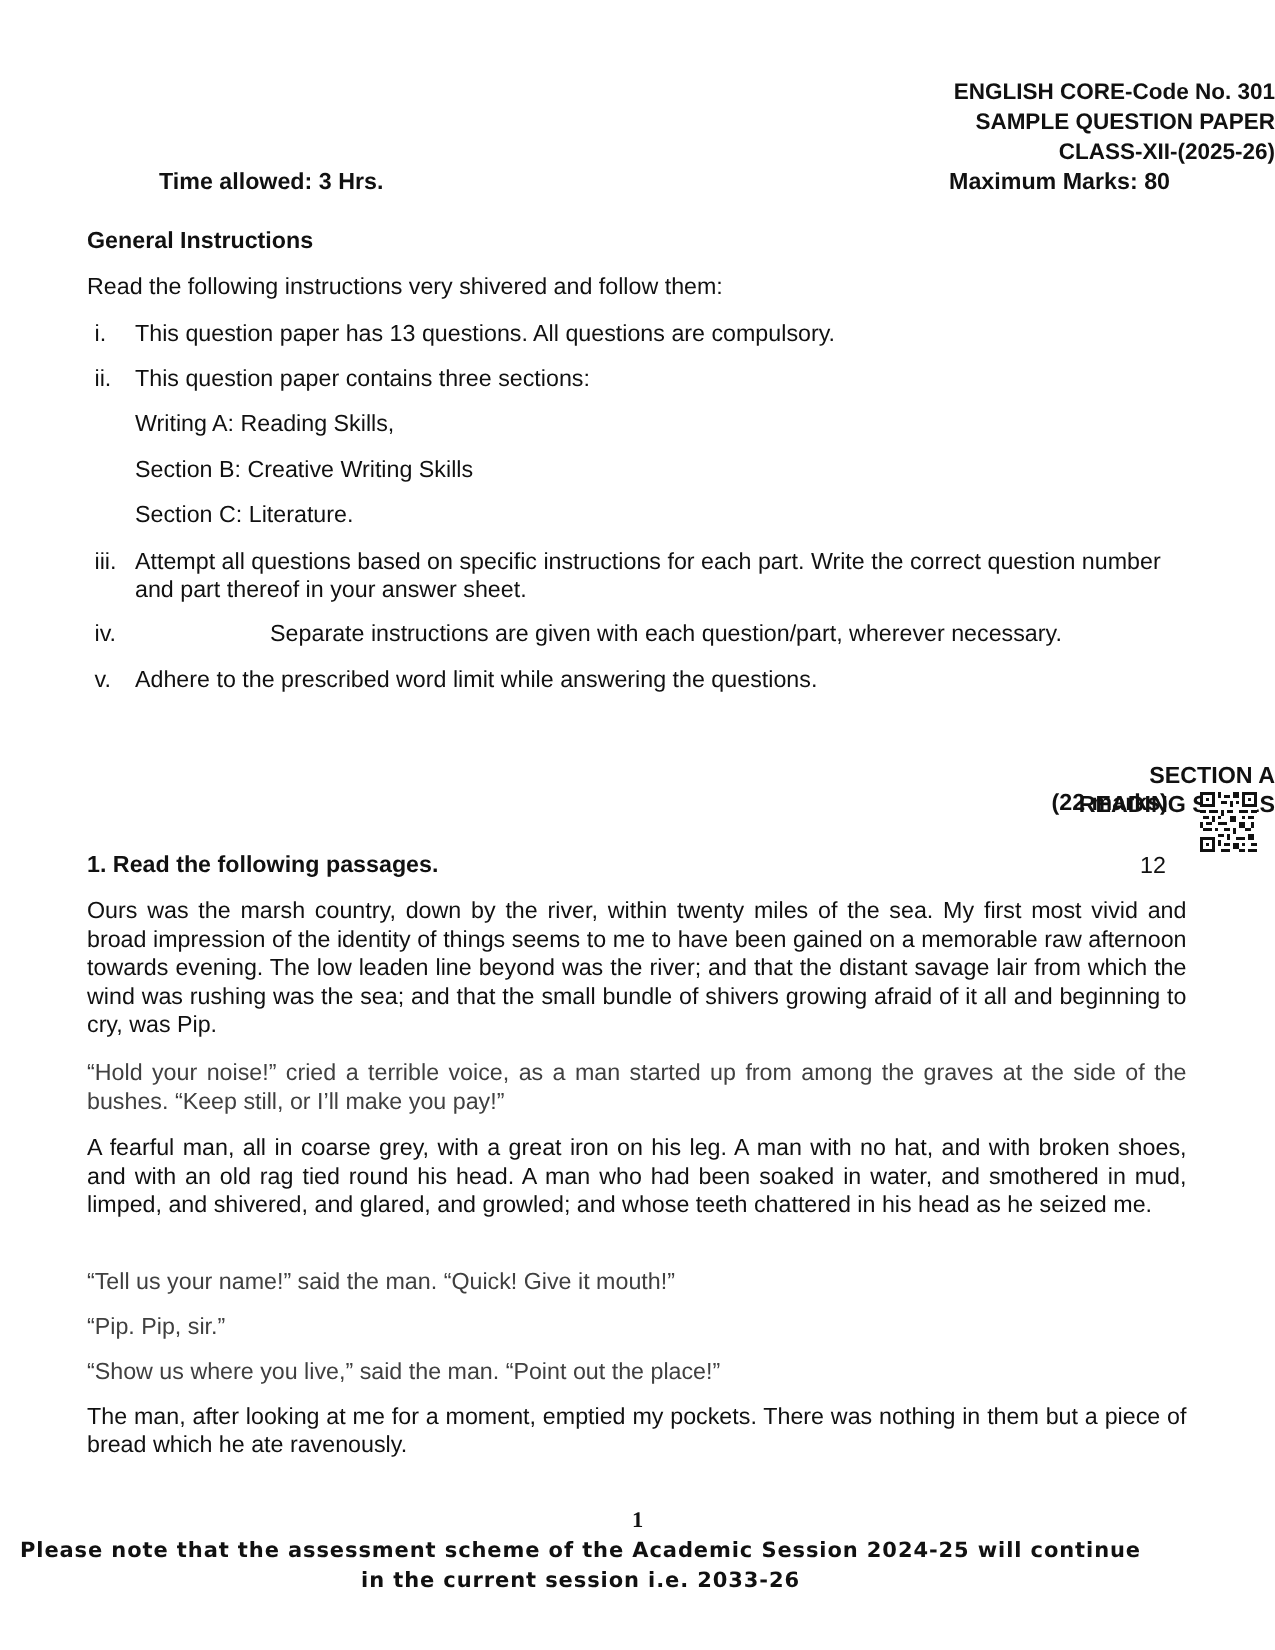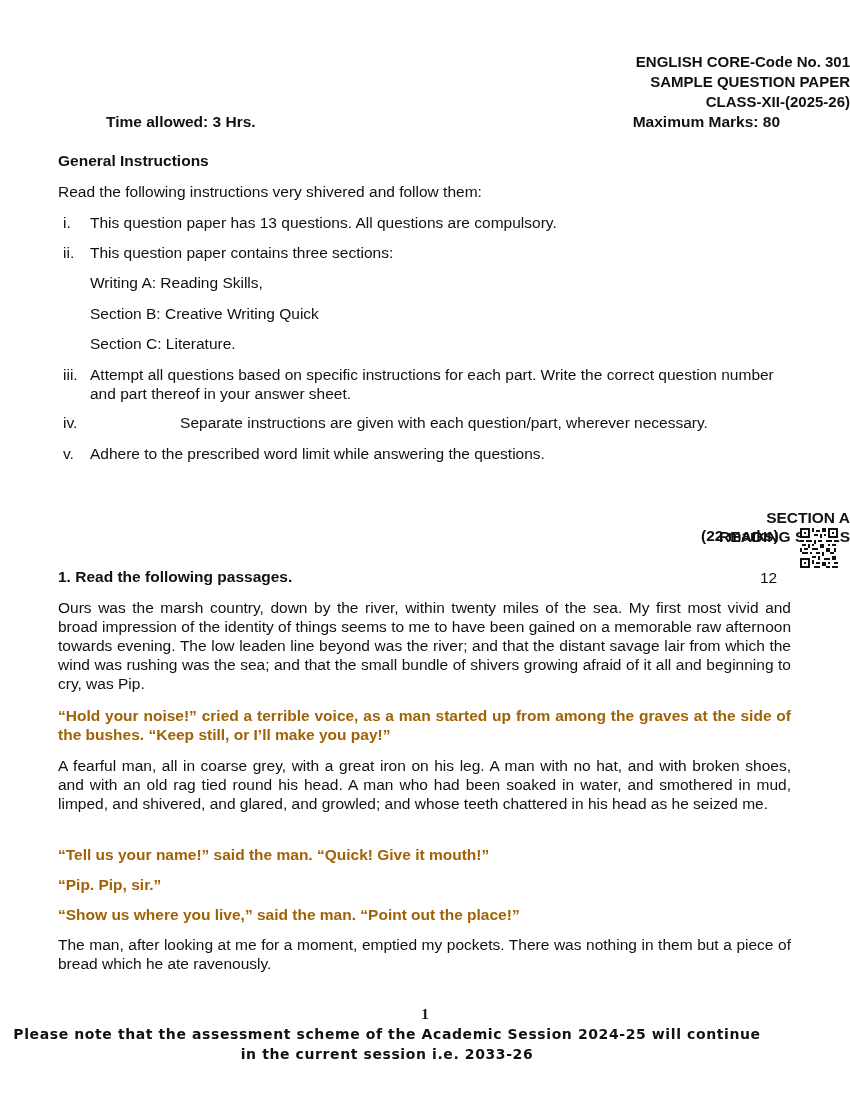--- a/index.html
+++ b/index.html
@@ -7,21 +7,21 @@
            font-family: "Liberation Sans", sans-serif; color: #111; }
     .abs { position: absolute; }
     .hdr { left: 0; width: 850px; text-align: right; font-weight: bold; font-size: 15px; line-height: 19px; }
     .bold { font-weight: bold; }
     .txt { font-size: 15.5px; line-height: 19px; }
     .li { position: absolute; left: 60px; width: 735px; font-size: 15.5px; line-height: 19px; }
     .li .num { position: absolute; left: 0; width: 28px; }
     .li .body { margin-left: 30px; display: block; }
     .sub { position: absolute; left: 90px; font-size: 15.5px; line-height: 19px; }
     .para { position: absolute; left: 58px; width: 733px; font-size: 15.5px; line-height: 19px; text-align: justify; }
-    .quote { color: #a16207; font-weight: 700; letter-spacing: 0; }
+    .quote { color: #404040; font-weight: 400; letter-spacing: 0; }
     .qr { left: 800px; top: 528px; width: 38px; height: 40px; }
     .footnote { left: 0; width: 774px; text-align: center; font-family: "DejaVu Sans", sans-serif;
                 font-weight: bold; font-size: 14px; line-height: 20px; letter-spacing: 0.6px; }
     .pgnum { left: 0; width: 850px; text-align: center; font-family: "Liberation Serif", serif; font-weight: bold; font-size: 15px; }
   </style>
 </head>
 <body>
 
 <div class="abs hdr" style="top:52px;">ENGLISH CORE-Code No. 301</div>
 <div class="abs hdr" style="top:72px;">SAMPLE QUESTION PAPER</div>
@@ -34,21 +34,21 @@
 
 <div class="li" style="top:213px; left:63px;">
   <span class="num">i.</span>
   <span class="body" style="margin-left:27px;">This question paper has 13 questions. All questions are compulsory.</span>
 </div>
 <div class="li" style="top:243px; left:63px;">
   <span class="num">ii.</span>
   <span class="body" style="margin-left:27px;">This question paper contains three sections:</span>
 </div>
 <div class="sub" style="top:273px;">Writing A: Reading Skills,</div>
-<div class="sub" style="top:304px;">Section B: Creative Writing Quick</div>
+<div class="sub" style="top:304px;">Section B: Creative Writing Skills</div>
 <div class="sub" style="top:334px;">Section C: Literature.</div>
 <div class="li" style="top:365px; left:63px; width:712px;">
   <span class="num">iii.</span>
   <span class="body" style="margin-left:27px;">Attempt all questions based on specific instructions for each part. Write the correct question number and part thereof in your answer sheet.</span>
 </div>
 <div class="li" style="top:413px; left:63px;">
   <span class="num">iv.</span>
   <span class="body" style="margin-left:27px;text-align:center;">Separate instructions are given with each question/part, wherever necessary.</span>
 </div>
 <div class="li" style="top:444px; left:63px;">

